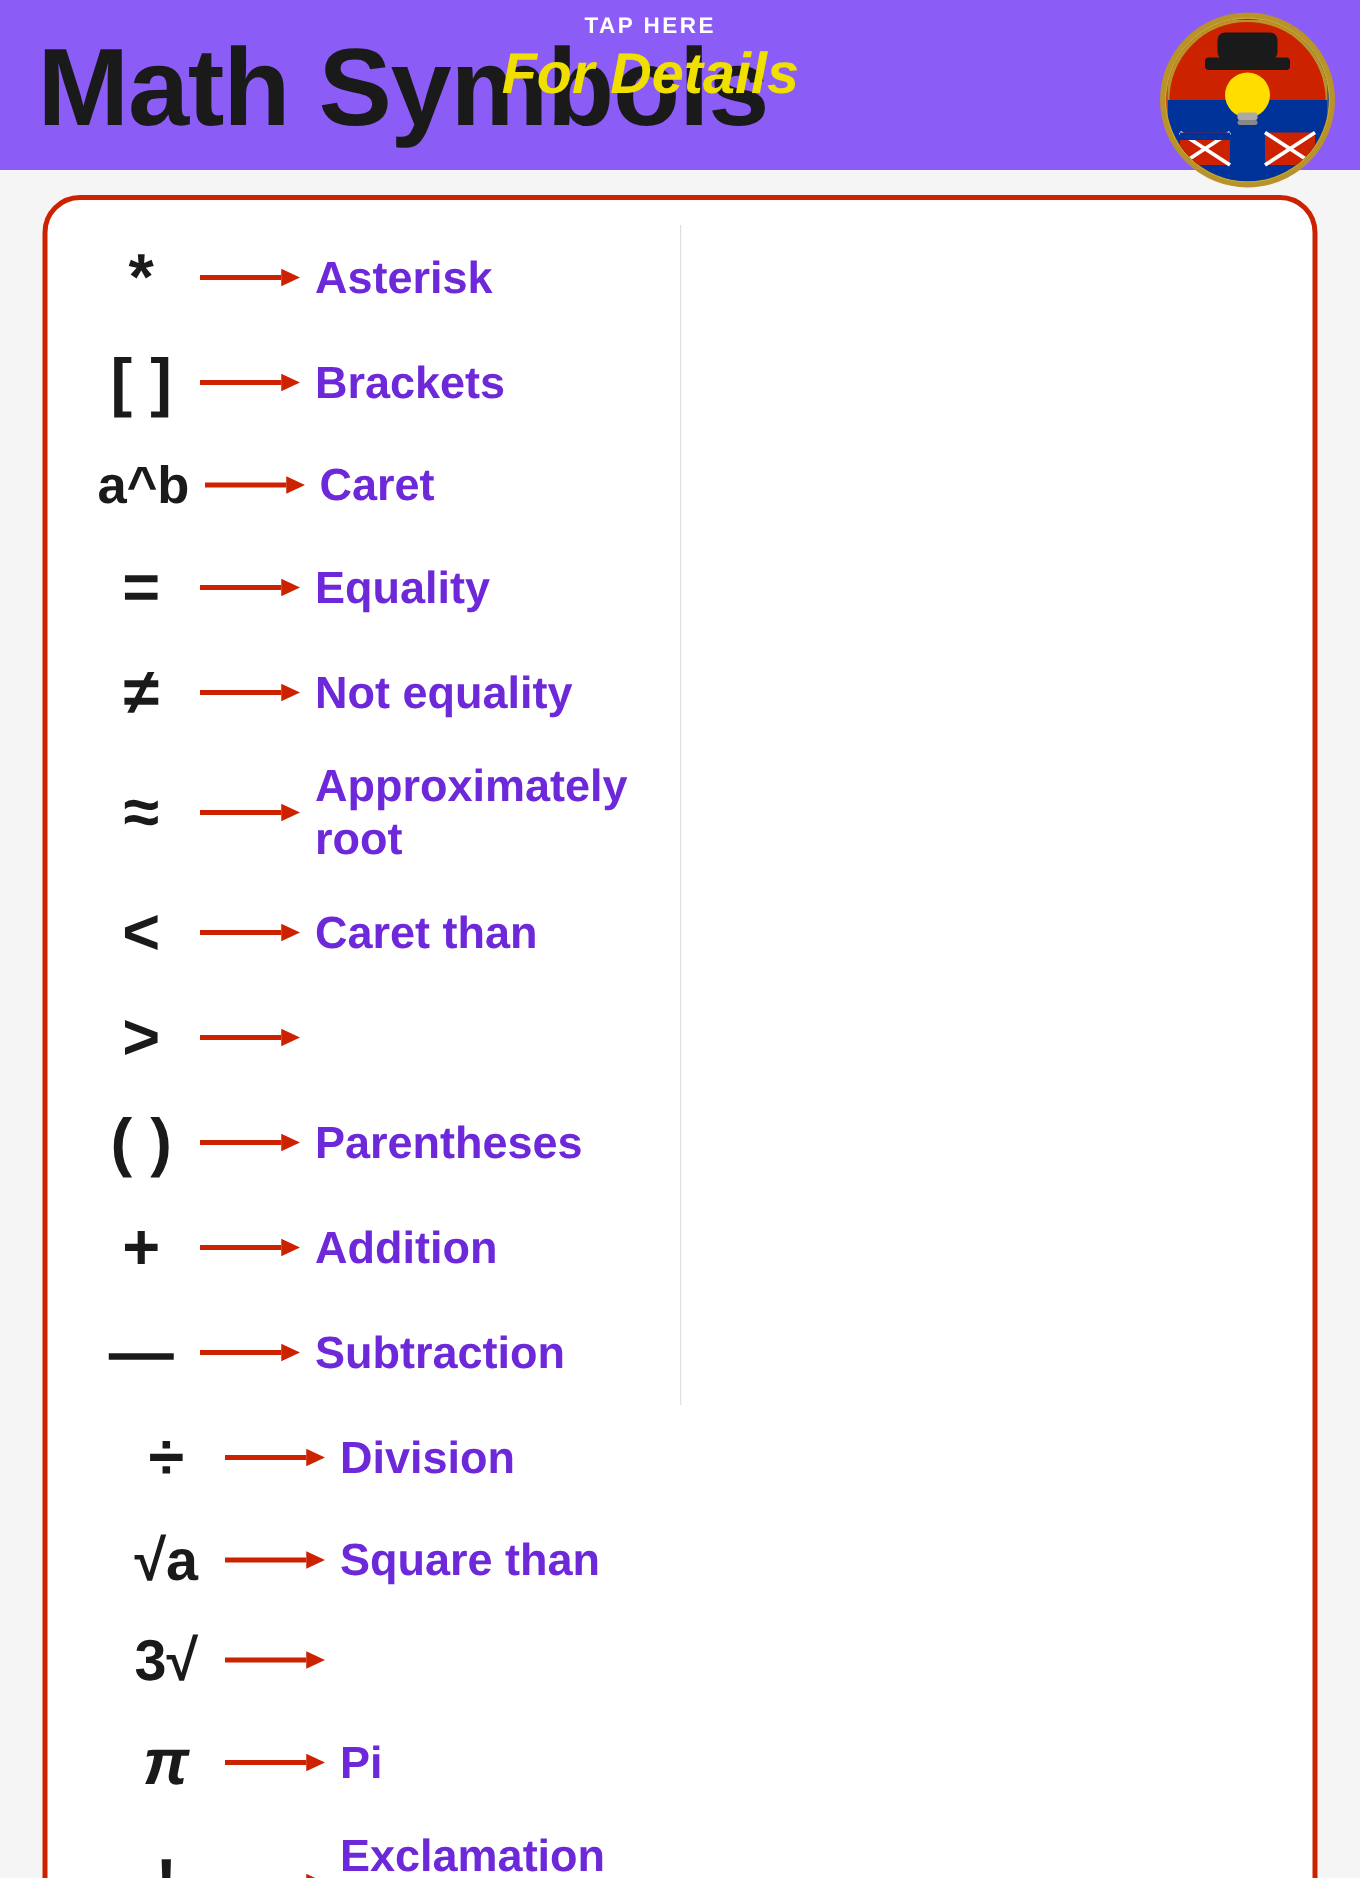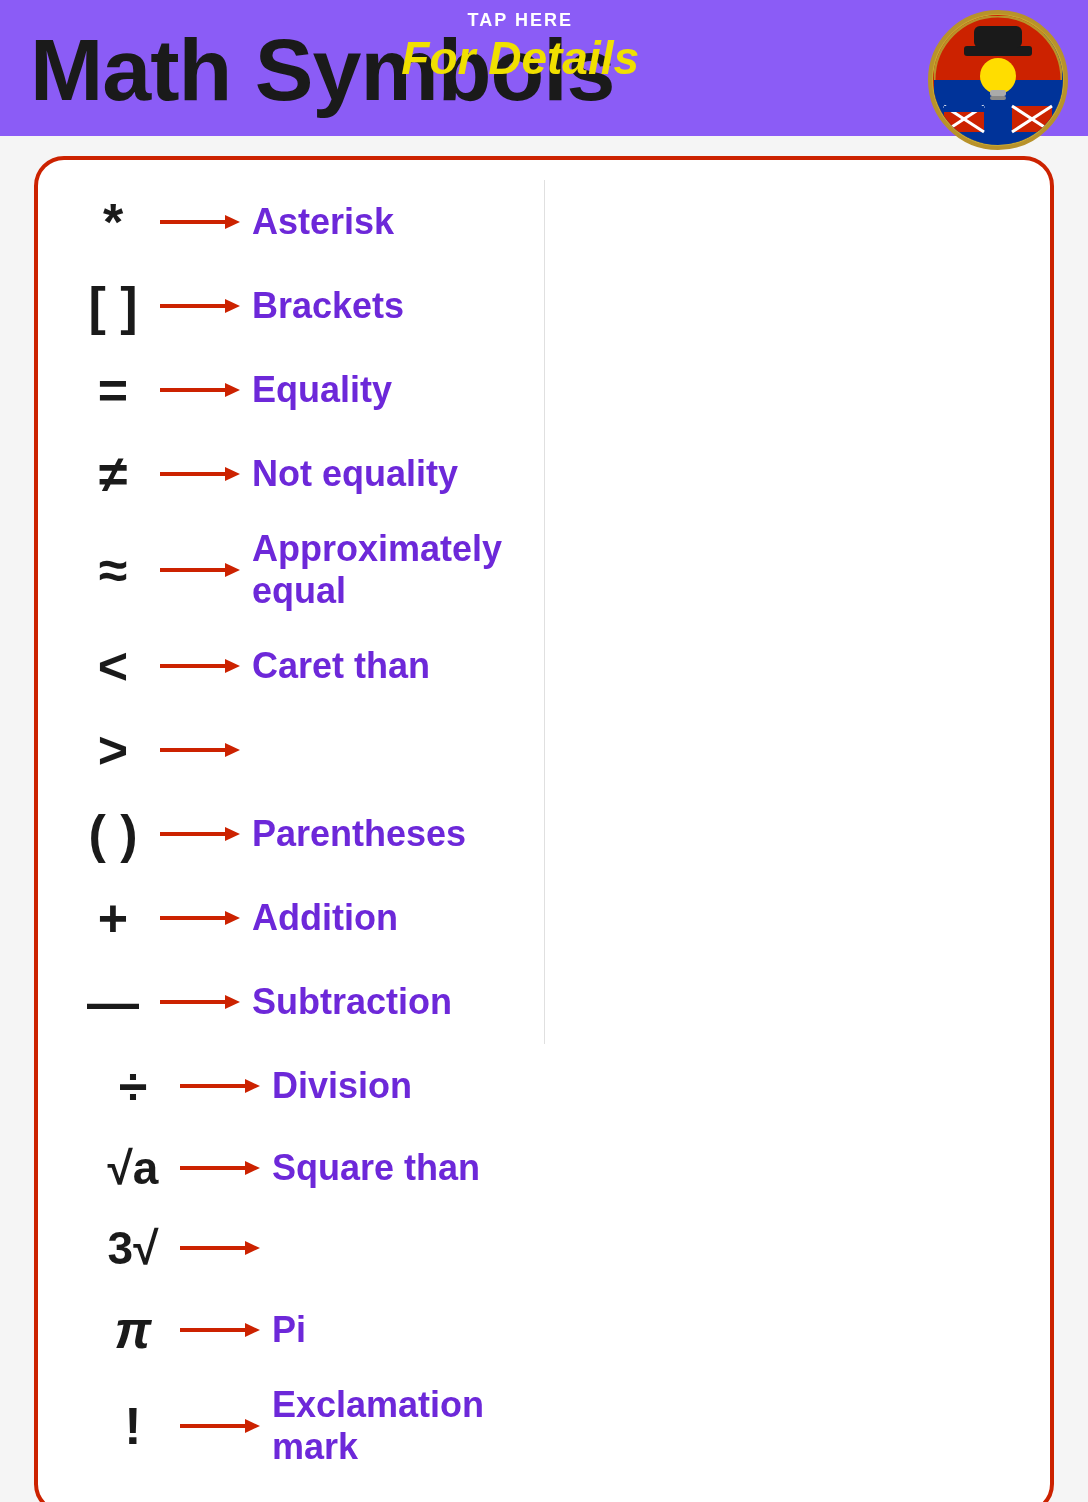--- a/index.html
+++ b/index.html
@@ -202,20 +202,30 @@
         <span class="symbol-char">[ ]</span>
         <span class="arrow">
           <svg viewBox="0 0 80 28">
               <line x1="0" y1="14" x2="65" y2="14" stroke="#cc2200" stroke-width="4"></line>
               <polygon points="65,7 80,14 65,21" fill="#cc2200"></polygon>
             </svg>
         </span>
         <span class="symbol-name">Brackets</span>
       </div>
 
+      <div class="symbol-row">
+        <span class="symbol-char" style="font-size:42px;font-weight:900;">a^b</span>
+        <span class="arrow">
+          <svg viewBox="0 0 80 28">
+              <line x1="0" y1="14" x2="65" y2="14" stroke="#cc2200" stroke-width="4"></line>
+              <polygon points="65,7 80,14 65,21" fill="#cc2200"></polygon>
+            </svg>
+        </span>
+        <span class="symbol-name">Caret</span>
+      </div>
 
       <div class="symbol-row">
         <span class="symbol-char">=</span>
         <span class="arrow">
           <svg viewBox="0 0 80 28">
               <line x1="0" y1="14" x2="65" y2="14" stroke="#cc2200" stroke-width="4"></line>
               <polygon points="65,7 80,14 65,21" fill="#cc2200"></polygon>
             </svg>
         </span>
         <span class="symbol-name">Equality</span>
@@ -233,21 +243,21 @@
       </div>
 
       <div class="symbol-row">
         <span class="symbol-char">≈</span>
         <span class="arrow">
           <svg viewBox="0 0 80 28">
               <line x1="0" y1="14" x2="65" y2="14" stroke="#cc2200" stroke-width="4"></line>
               <polygon points="65,7 80,14 65,21" fill="#cc2200"></polygon>
             </svg>
         </span>
-        <span class="symbol-name">Approximately equal</span>
+        <span class="symbol-name">Approximately root</span>
       </div>
 
       <div class="symbol-row">
         <span class="symbol-char">&lt;</span>
         <span class="arrow">
           <svg viewBox="0 0 80 28">
               <line x1="0" y1="14" x2="65" y2="14" stroke="#cc2200" stroke-width="4"></line>
               <polygon points="65,7 80,14 65,21" fill="#cc2200"></polygon>
             </svg>
         </span>

